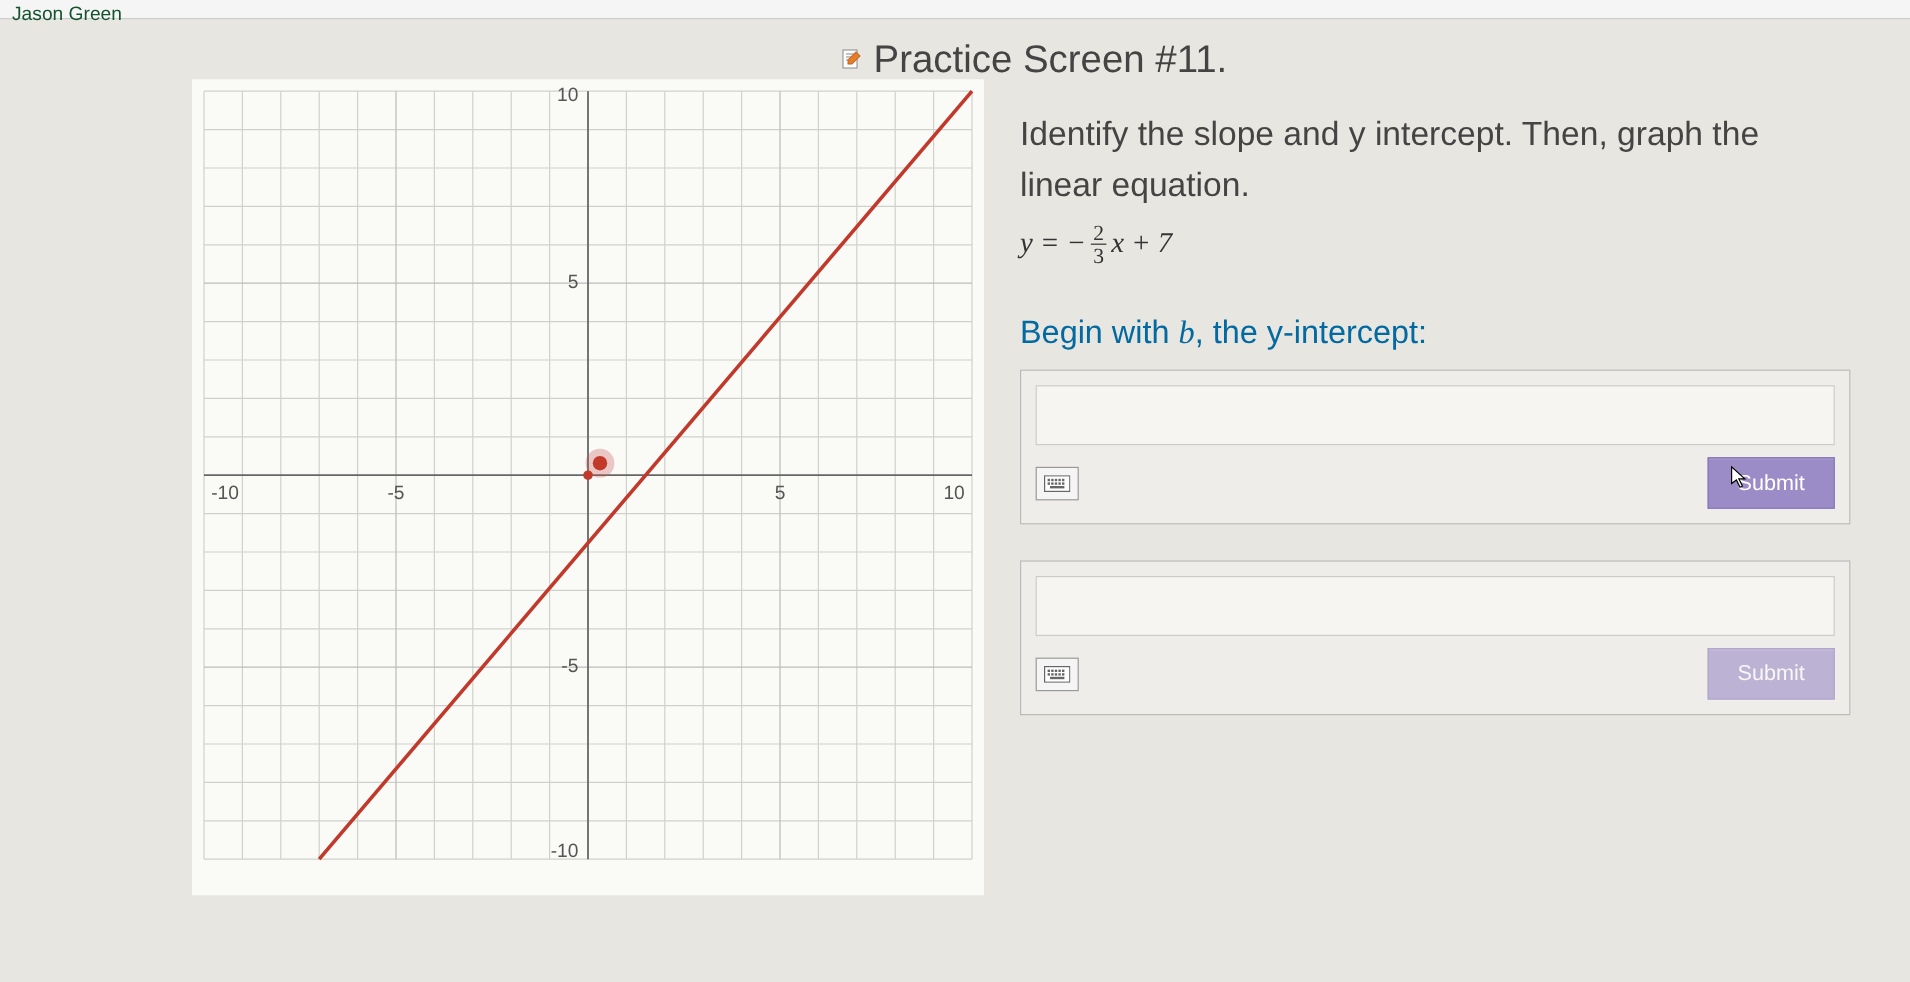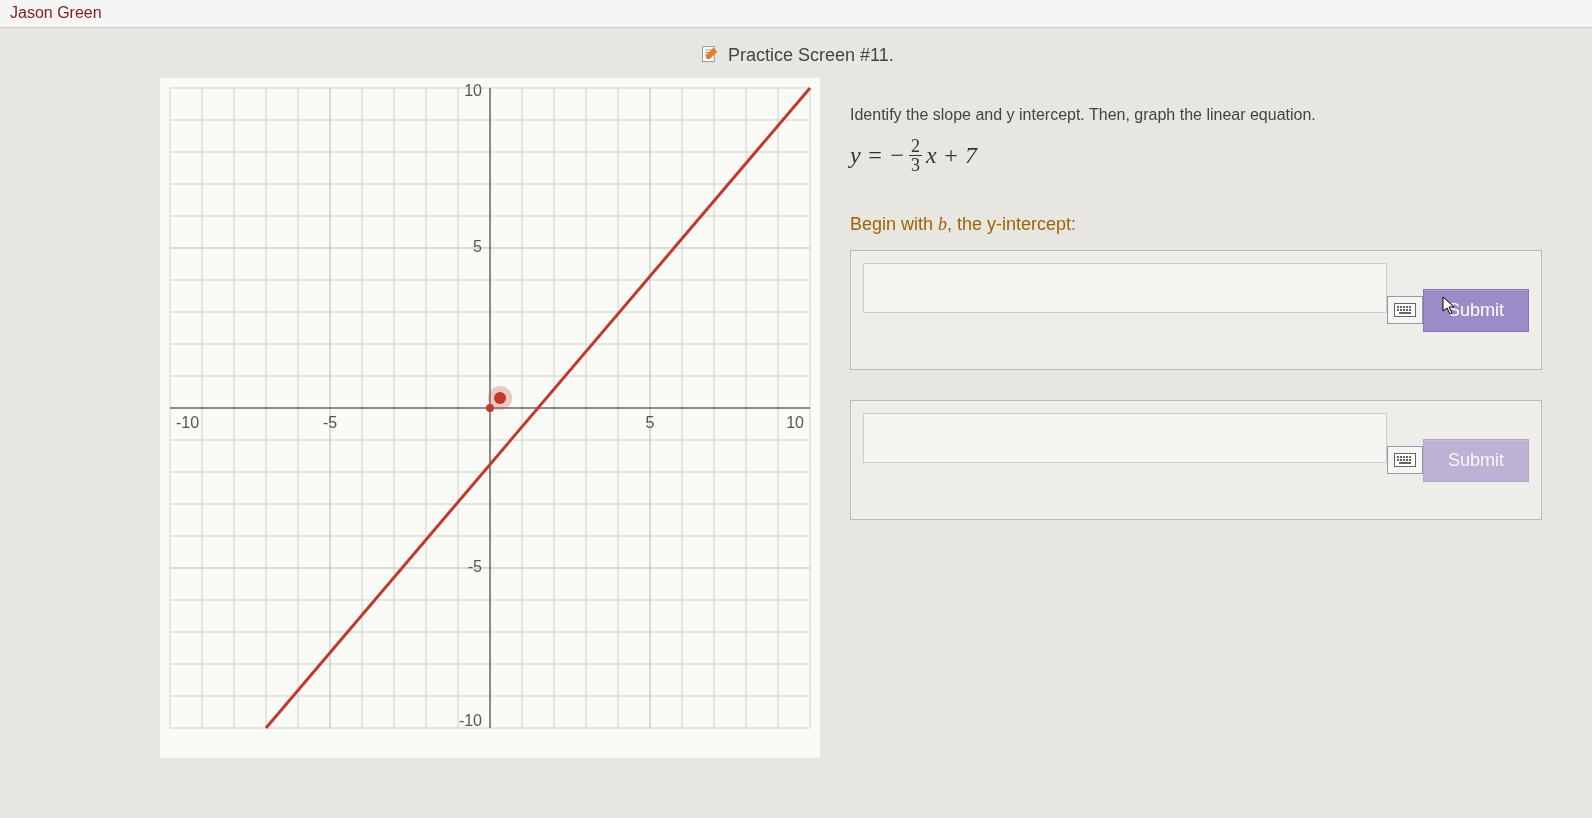--- a/index.html
+++ b/index.html
@@ -9,22 +9,22 @@
     width: 1592px;
     height: 818px;
     overflow: hidden;
     position: relative;
   }
   .top-bar {
     background: #f5f5f5;
     border-bottom: 1px solid #ccc;
     padding: 4px 10px;
     font-size: 16px;
-    color: #7f1d1d;
-    height: 28px;
+    color: #14532d;
+    height: 16px;
   }
   .content-area {
     display: flex;
     padding: 50px 0 0 160px;
     gap: 30px;
   }
   .graph-container {
     position: relative;
     width: 660px;
     height: 680px;
@@ -36,30 +36,30 @@
   .right-panel {
     flex: 1;
     padding-top: 0;
     padding-right: 50px;
     position: relative;
   }
   .practice-title {
     position: absolute;
     top: -35px;
     left: -150px;
-    font-size: 18px;
+    font-size: 32px;
     color: #444;
     font-weight: 400;
     display: flex;
     align-items: center;
     gap: 8px;
   }
   .practice-title svg { width:20px; height:24px; }
   .instructions {
-    font-size: 16px;
+    font-size: 28px;
     color: #444;
     line-height: 1.5;
     margin-top: 25px;
     margin-bottom: 10px;
   }
   .equation {
     font-family: 'Times New Roman', serif;
     font-size: 24px;
     font-style: italic;
     color: #333;
@@ -74,35 +74,35 @@
     align-items: center;
     font-style: normal;
     font-size: 18px;
     line-height: 1;
     vertical-align: middle;
   }
   .frac .num { border-bottom: 1px solid #333; padding: 0 2px; }
   .frac .den { padding: 0 2px; }
   
   .section-label {
-    font-size: 18px;
-    color: #a16207;
+    font-size: 27px;
+    color: #0369a1;
     margin-bottom: 15px;
   }
   .section-label .italic-var { font-style: italic; font-family: 'Times New Roman', serif; }
   
   .answer-box {
     border: 1px solid #bbb;
     background: rgba(255,255,255,0.3);
     padding: 12px;
     margin-bottom: 30px;
     position: relative;
     min-height: 120px;
     display: flex;
-    flex-direction: row;
+    flex-direction: column;
     justify-content: flex-end;
   }
   .answer-input {
     width: 100%;
     height: 50px;
     border: 1px solid #ccc;
     background: rgba(250,250,248,0.6);
     margin-bottom: 10px;
   }
   .bottom-row {

